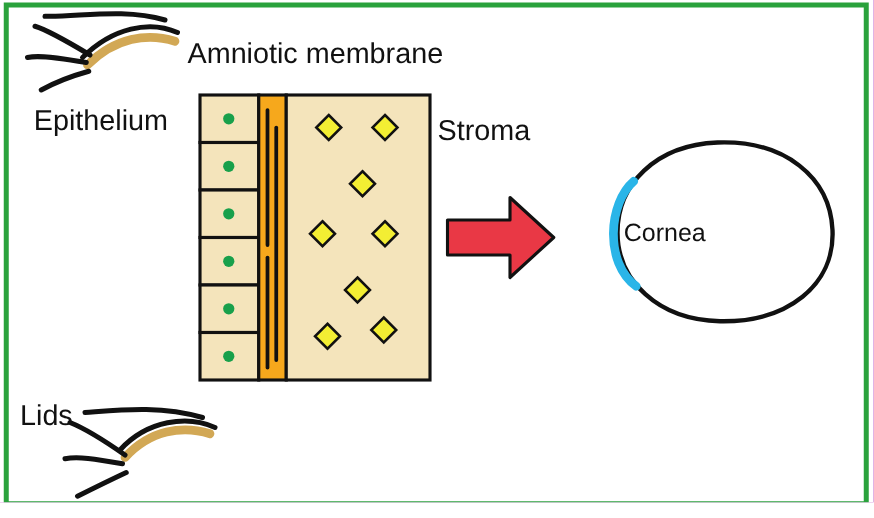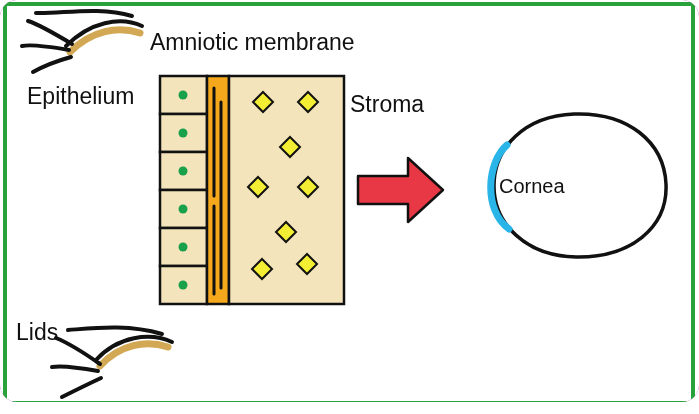--- a/index.html
+++ b/index.html
@@ -3,21 +3,20 @@
 <meta charset="utf-8">
 <style>
   html, body { margin: 0; padding: 0; background: #ffffff; }
   .canvas {
     position: relative;
     width: 699px;
     height: 402px;
     background: #a21caf;
     overflow: hidden;
     font-family: "Liberation Sans", sans-serif;
-    border-radius: 17px;
   }
   svg { display: block; }
   svg text {
     font-family: "Liberation Sans", sans-serif;
     fill: #111111;
   }
 </style>
 </head>
 <body>
 

